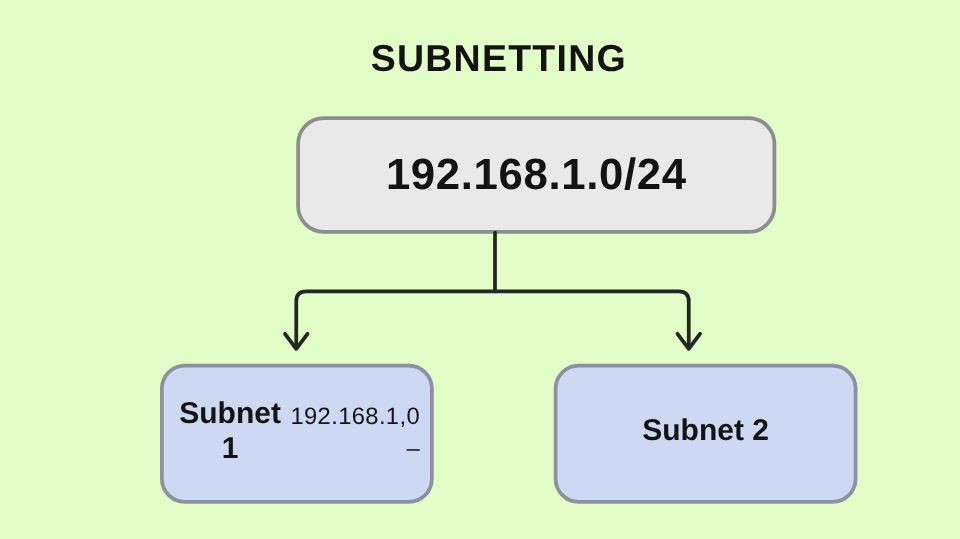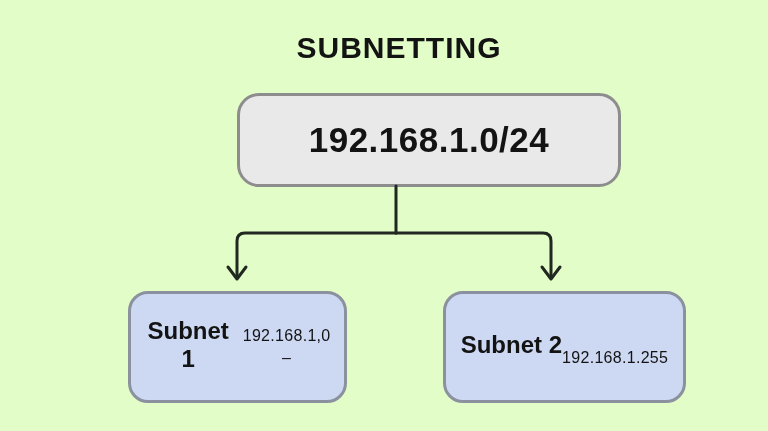--- a/index.html
+++ b/index.html
@@ -85,25 +85,26 @@
   }
   .subnet-box.s1 { left: 128px; width: 219px; }
   .subnet-box.s2 { left: 443px; width: 243px; }
   .subnet-title {
     font-size: 24px;
     font-weight: 700;
     color: var(--text);
     margin-bottom: 5px;
   }
   .subnet-range {
-    font-size: 16px;
+    font-size: 19px;
     font-weight: 400;
     color: var(--text);
     line-height: 1.35;
     letter-spacing: 0.3px;
+    text-align: right;
   }
 </style>
 </head>
 <body>
 
 <div class="canvas">
 
   <h1 class="title">SUBNETTING</h1>
 
   <div class="root-box">
@@ -126,17 +127,16 @@
     <div class="subnet-title">Subnet 1</div>
     <div class="subnet-range">
       <span>192.168.1,0 –</span><br>
     </div>
   </div>
 
   <div class="subnet-box s2">
     <div class="subnet-title">Subnet 2</div>
     <div class="subnet-range">
       <br>
-      <span>192.168.1.255</span>
     </div>
   </div>
 
 </div>
 
 </body></html>

